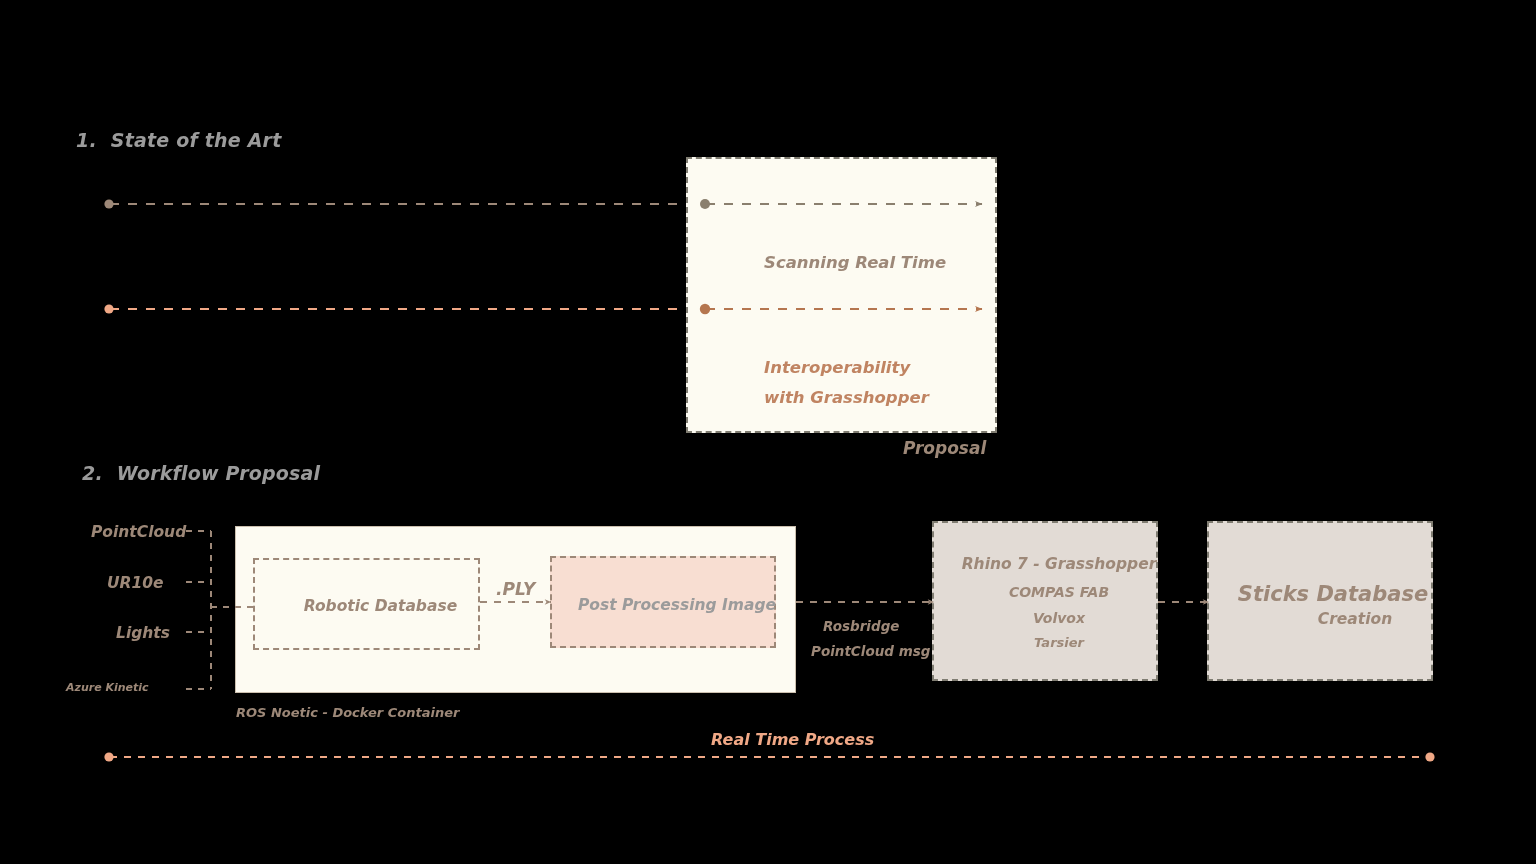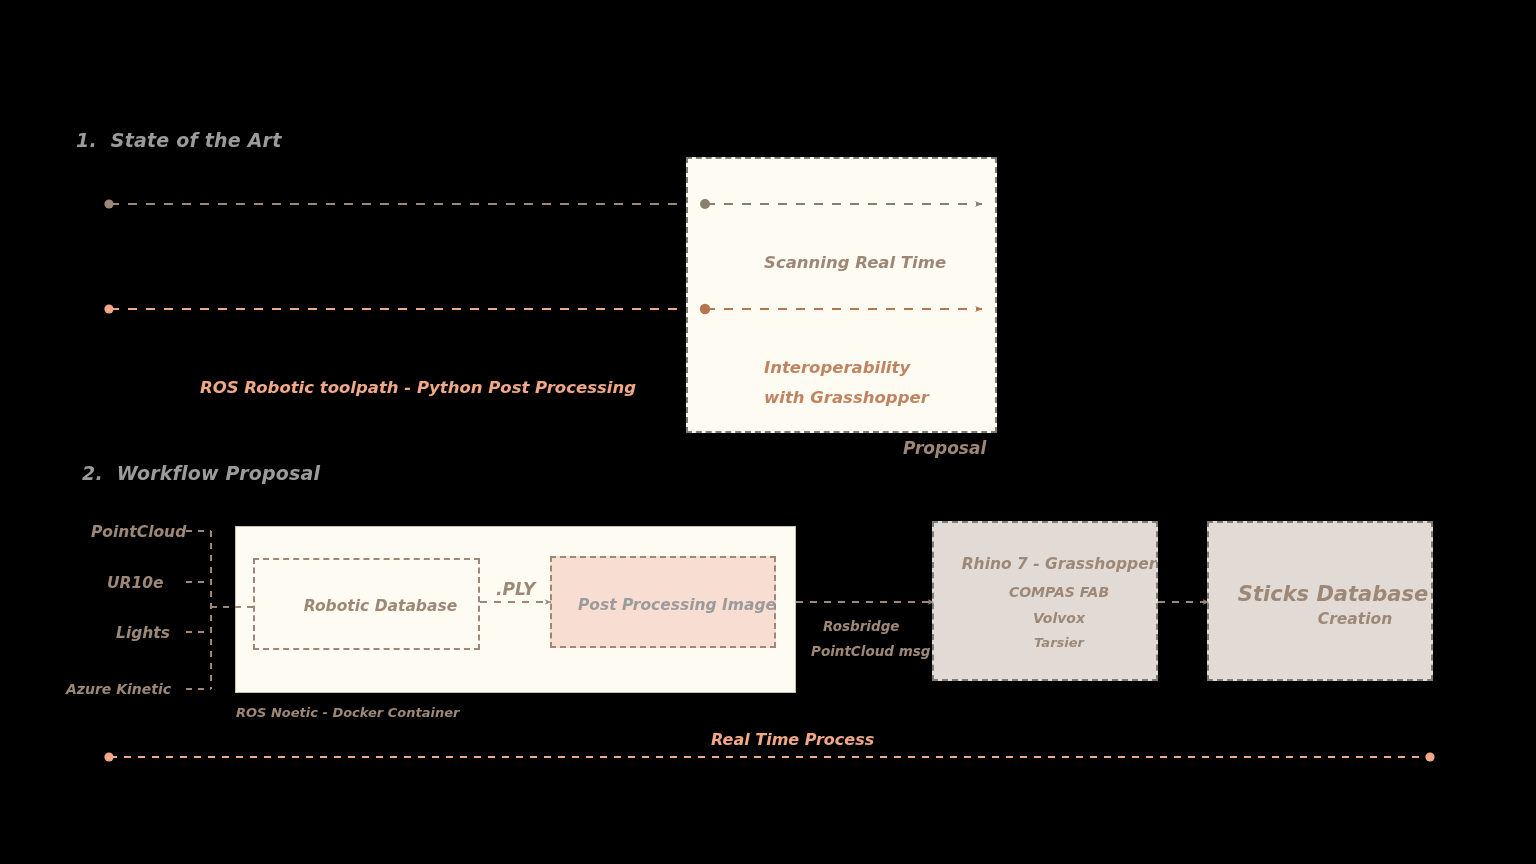--- a/index.html
+++ b/index.html
@@ -90,30 +90,29 @@
   <div class="box dashedbox cream" style="left:686px; top:157px; width:311px; height:276px;"></div>
 
   <div class="lbl brown" style="left:764px; top:253px; font-size:16.5px;">Scanning Real Time</div>
 
   <div class="lbl rust" style="left:764px; top:358px; font-size:16.5px;">Interoperability</div>
   <div class="lbl rust" style="left:764px; top:388px; font-size:16.5px;">with Grasshopper</div>
 
   <div class="lbl brown" style="left:903px; top:438px; font-size:17px;">Proposal</div>
 
 
-  <div class="lbl orange" style="left:200px; top:378px; font-size:16.5px;">ROS Robotic toolpath - Python Post Processing</div>
 
   <div class="heading" style="left:82px; top:462px;">
     <span class="num">2.</span><span>Workflow Proposal</span>
   </div>
 
   <div class="lbl brown" style="left:91px; top:523px; font-size:15.5px;">PointCloud</div>
   <div class="lbl brown" style="left:107px; top:574px; font-size:15.5px;">UR10e</div>
   <div class="lbl brown" style="left:116px; top:624px; font-size:15.5px;">Lights</div>
-  <div class="lbl brown" style="left:66px; top:681px; font-size:14px;">Azure Kinetic</div>
+  <div class="lbl brown" style="left:66px; top:681px; font-size:11px;">Azure Kinetic</div>
 
   <div class="box solidbox cream" style="left:235px; top:526px; width:561px; height:167px;"></div>
 
   <div class="lbl brown" style="left:236px; top:705px; font-size:13px;">ROS Noetic -  Docker Container</div>
 
   <div class="box dashedbox-brown cream" style="left:253px; top:558px; width:227px; height:92px;"></div>
   <div class="boxtext brown" style="left:253px; top:595px; width:227px; font-size:15.5px;">Robotic Database</div>
 
   <div class="box dashedbox-brown pink" style="left:550px; top:556px; width:226px; height:92px;"></div>
   <div class="boxtext gray" style="left:550px; top:594px; width:226px; font-size:15.5px;">Post Processing Image</div>

